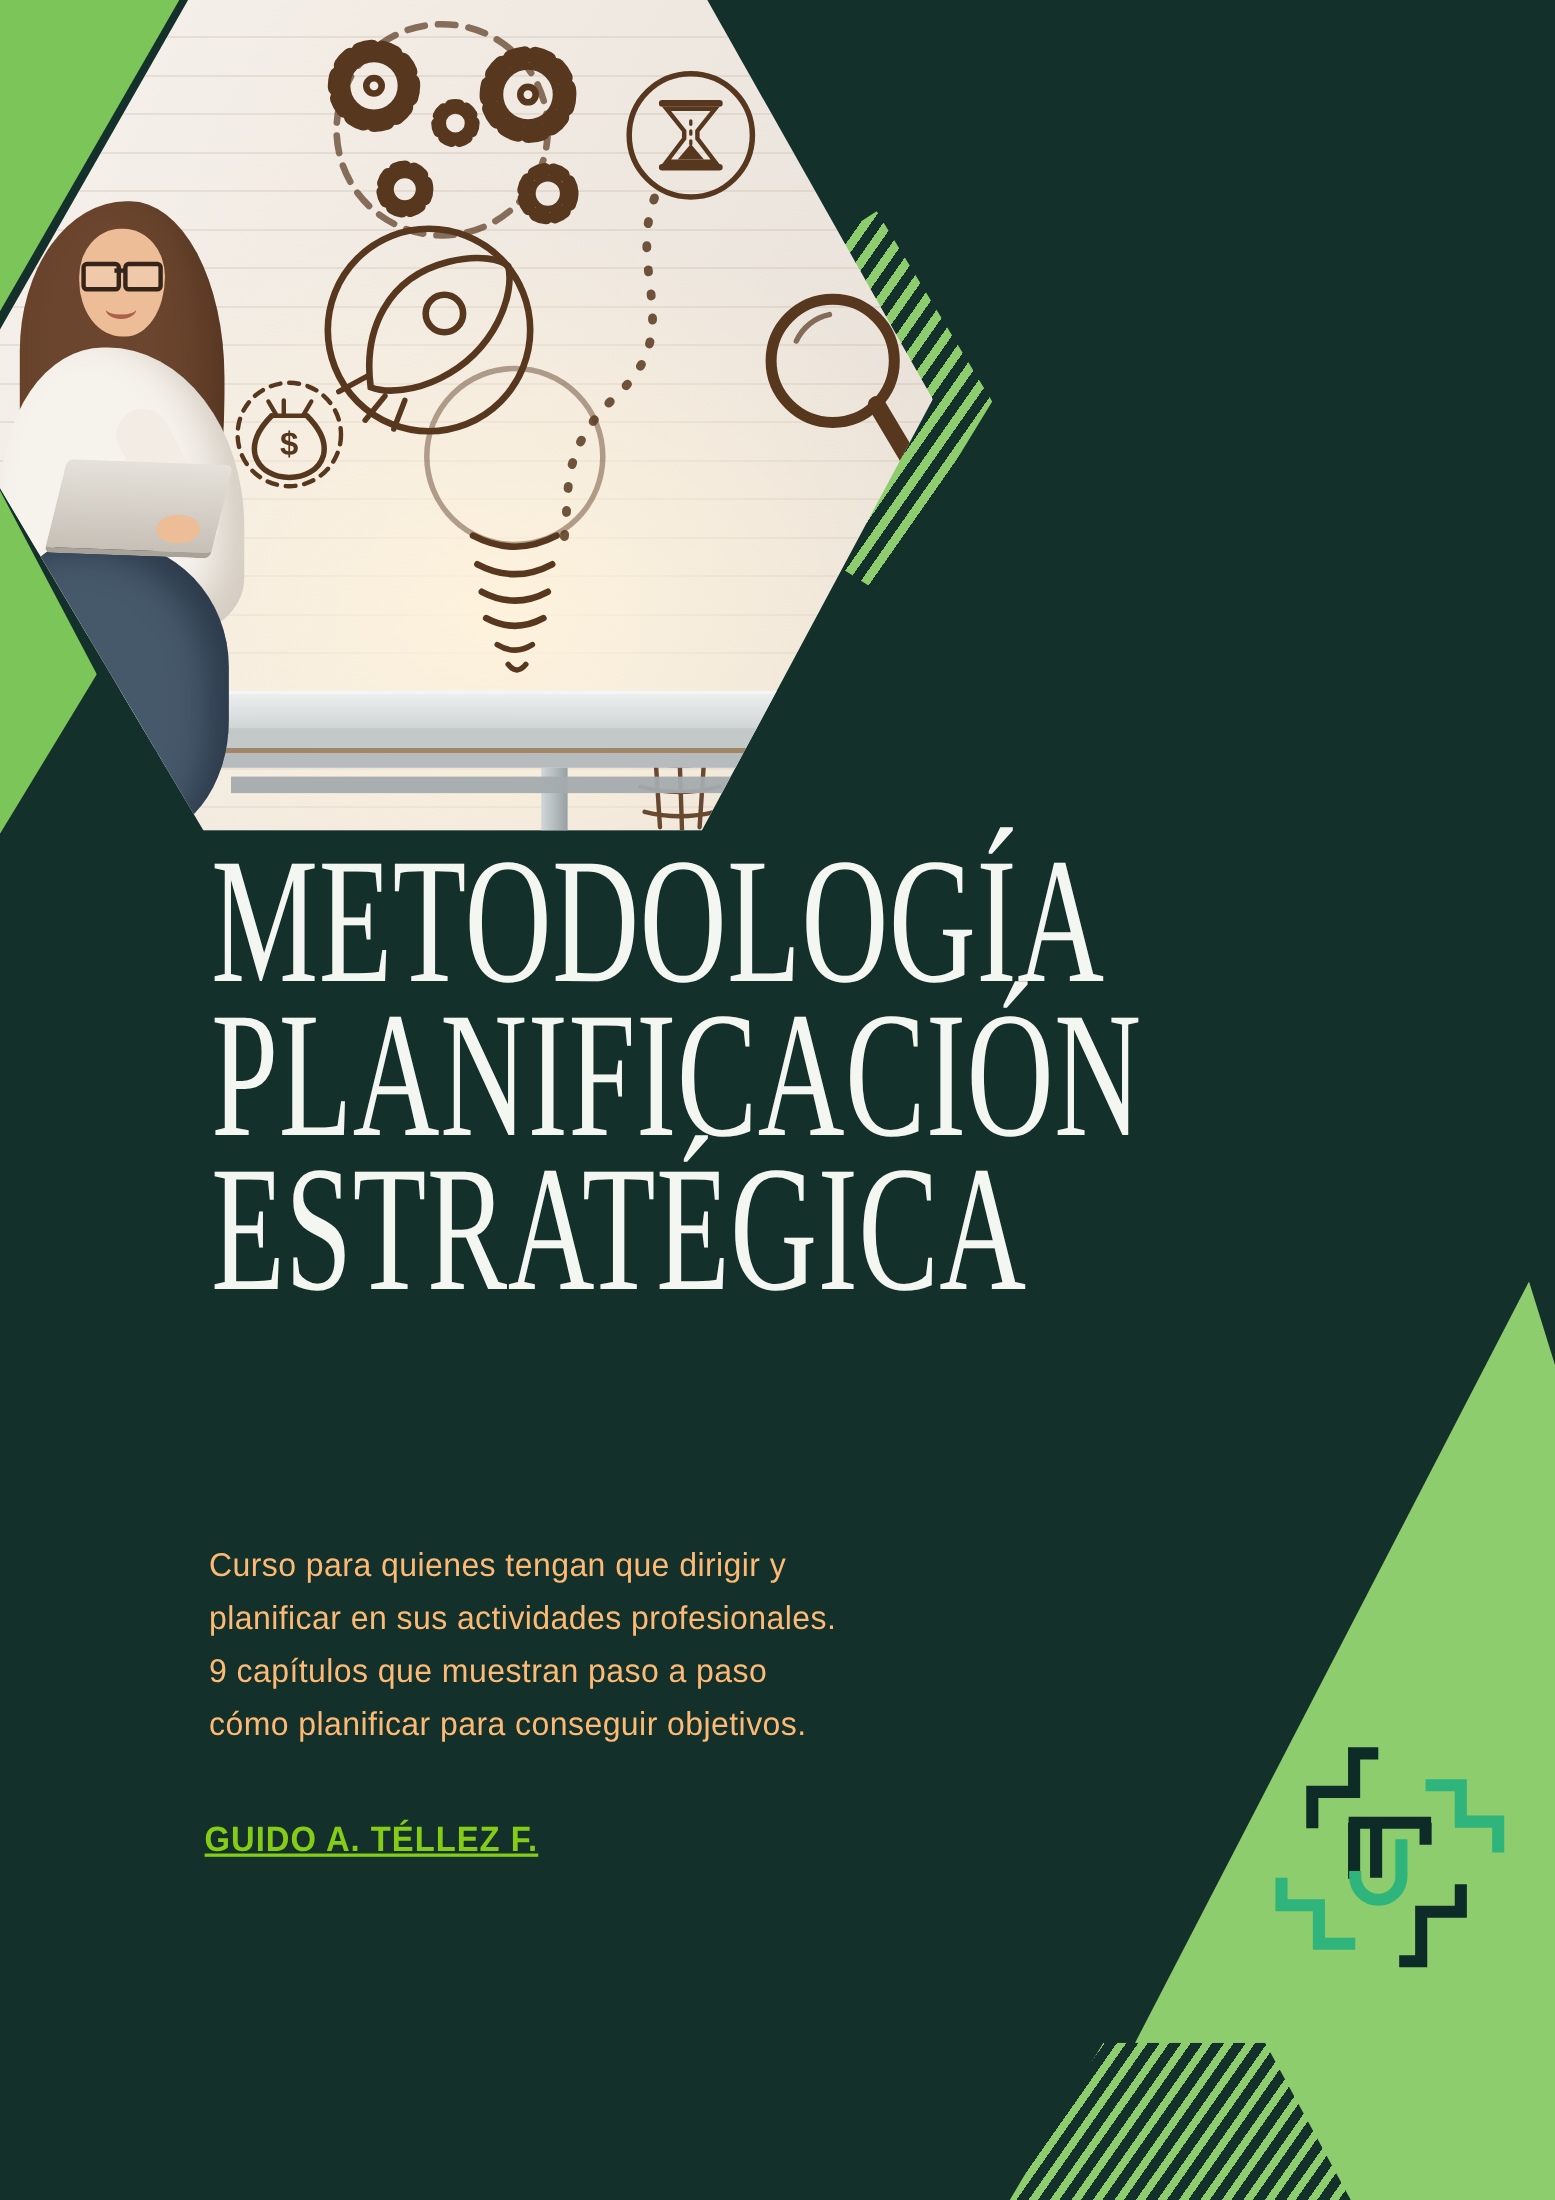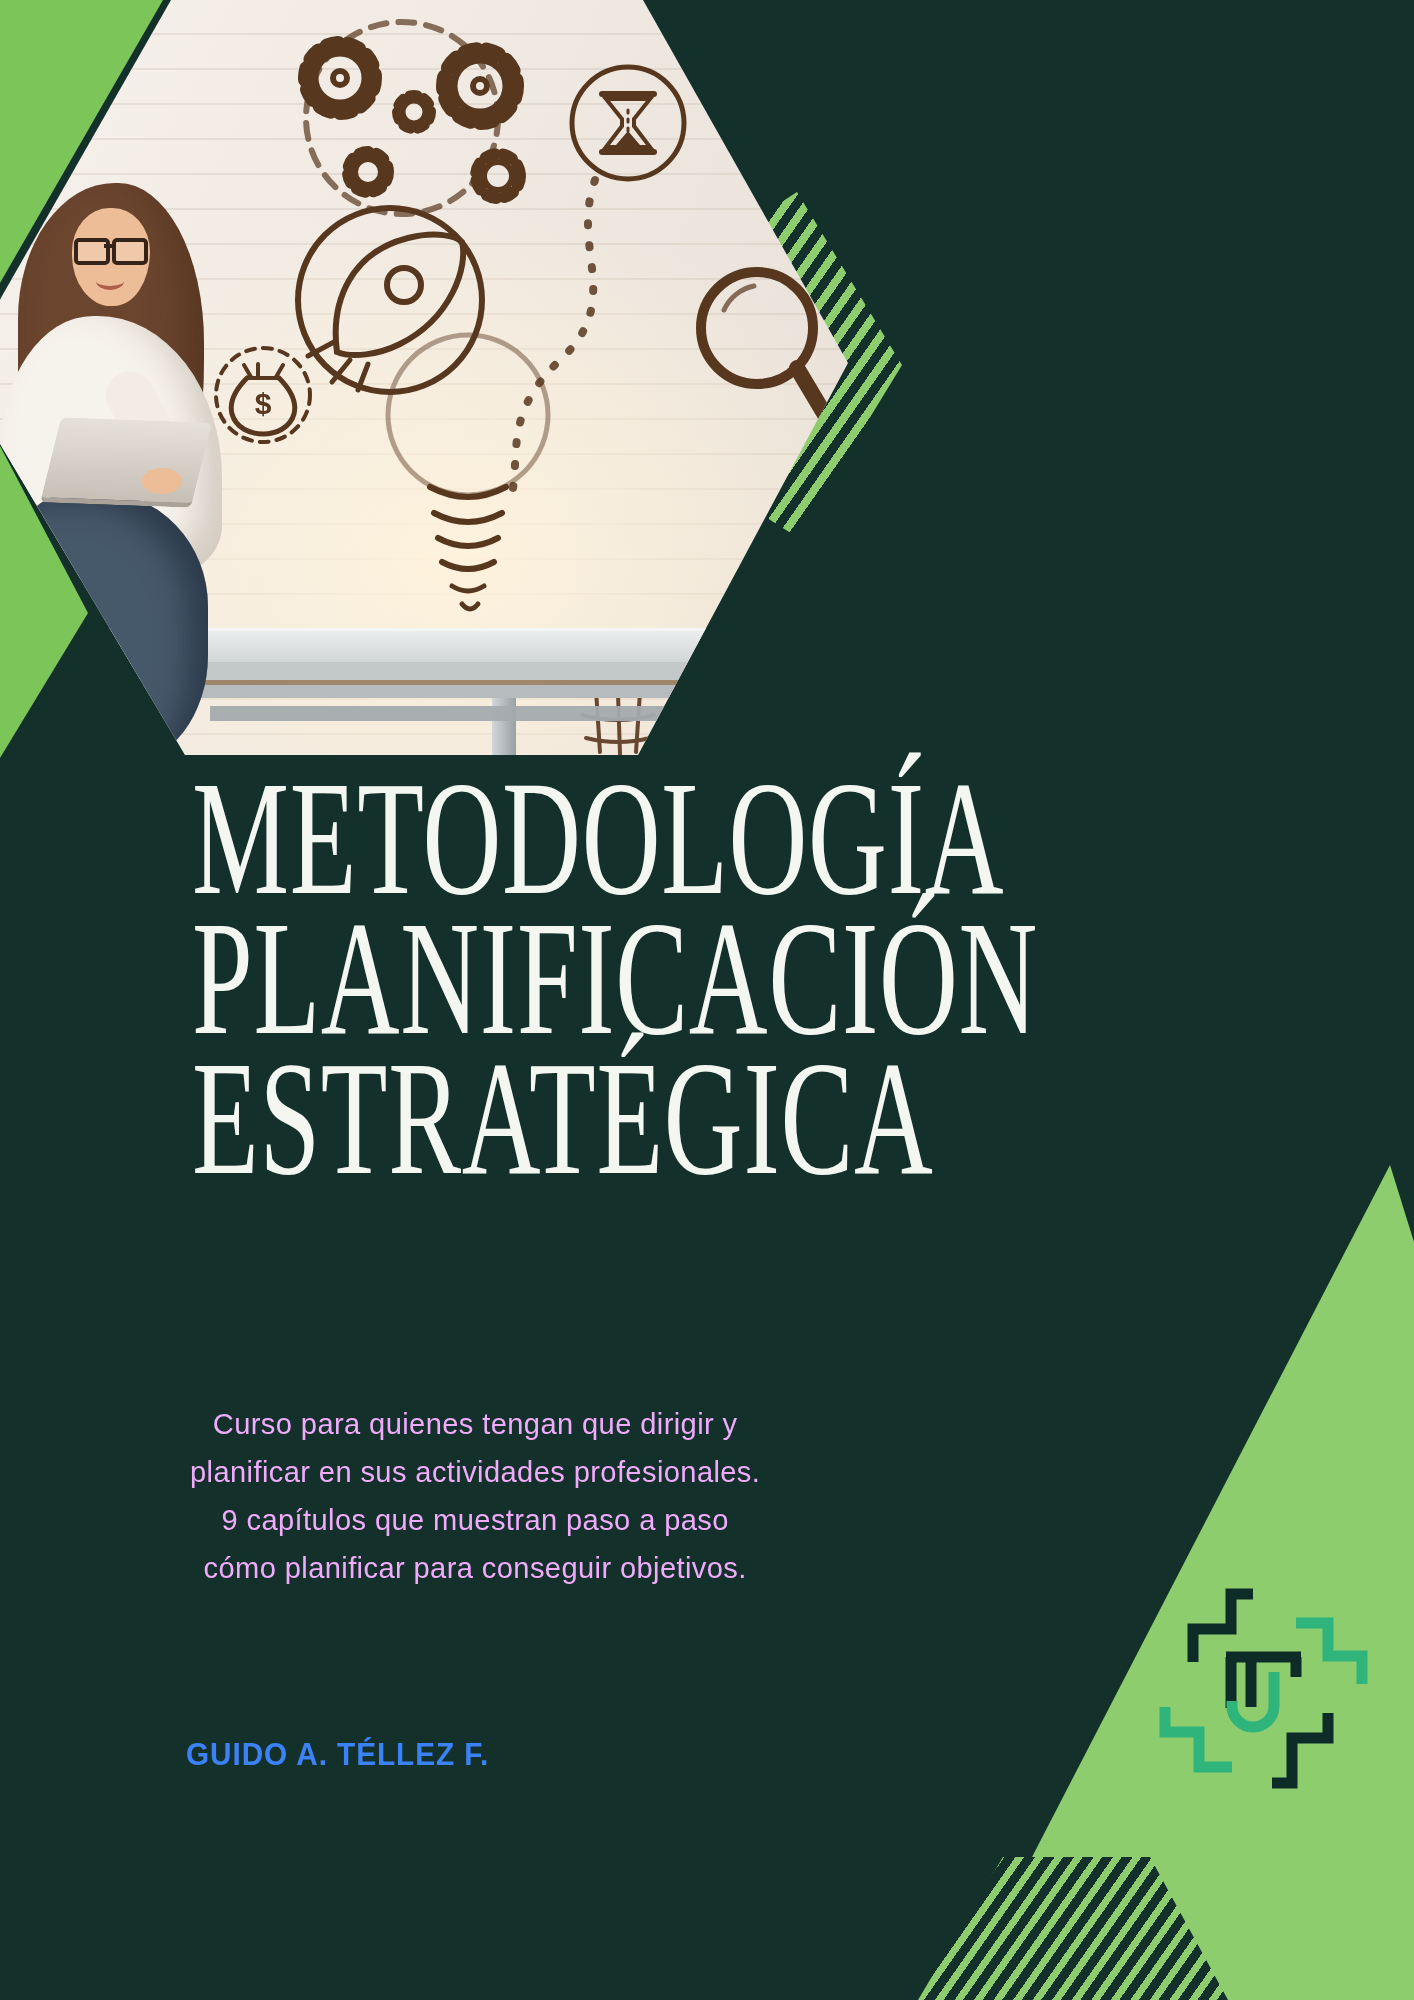--- a/index.html
+++ b/index.html
@@ -74,24 +74,24 @@
     border-radius:30% 58% 45% 35% / 18% 42% 40% 52%;box-shadow:inset -20px 10px 30px rgba(20,30,45,.5);}
 
   
   .title-block{position:absolute;left:192px;top:768px;color:#f4f6f2;}
   .title-line{font-family:"Liberation Serif","DejaVu Serif",serif;font-weight:400;
     font-size:163px;line-height:140px;white-space:nowrap;
     transform:scaleX(.67);transform-origin:left top;letter-spacing:1px;}
   .subtitle-block{position:absolute;left:193px;top:1245px;color:#8ecd6d;}
   .subtitle-line{font-weight:700;font-size:47px;line-height:52px;white-space:nowrap;
     transform:scaleX(.93);transform-origin:left top;letter-spacing:.5px;}
-  .desc-block{position:absolute;left:190px;top:1400px;color:#f0abfc;text-align:center;}
+  .desc-block{position:absolute;left:190px;top:1400px;color:#fdba74;}
   .desc-line{font-size:30px;line-height:48px;white-space:nowrap;
     transform:scaleX(.97);transform-origin:left top;letter-spacing:.4px;}
-  .author-block{position:absolute;left:186px;top:1736px;color:#3b82f6;}
+  .author-block{position:absolute;left:186px;top:1654px;color:#84cc16;text-decoration:underline;}
   .author-line{font-weight:700;font-size:32px;line-height:36px;white-space:nowrap;
     transform:scaleX(.93);transform-origin:left top;letter-spacing:1px;}
 
   .logo{position:absolute;left:1159px;top:1588px;}
 </style>
 </head>
 <body>
 
 <div class="poster">
 

